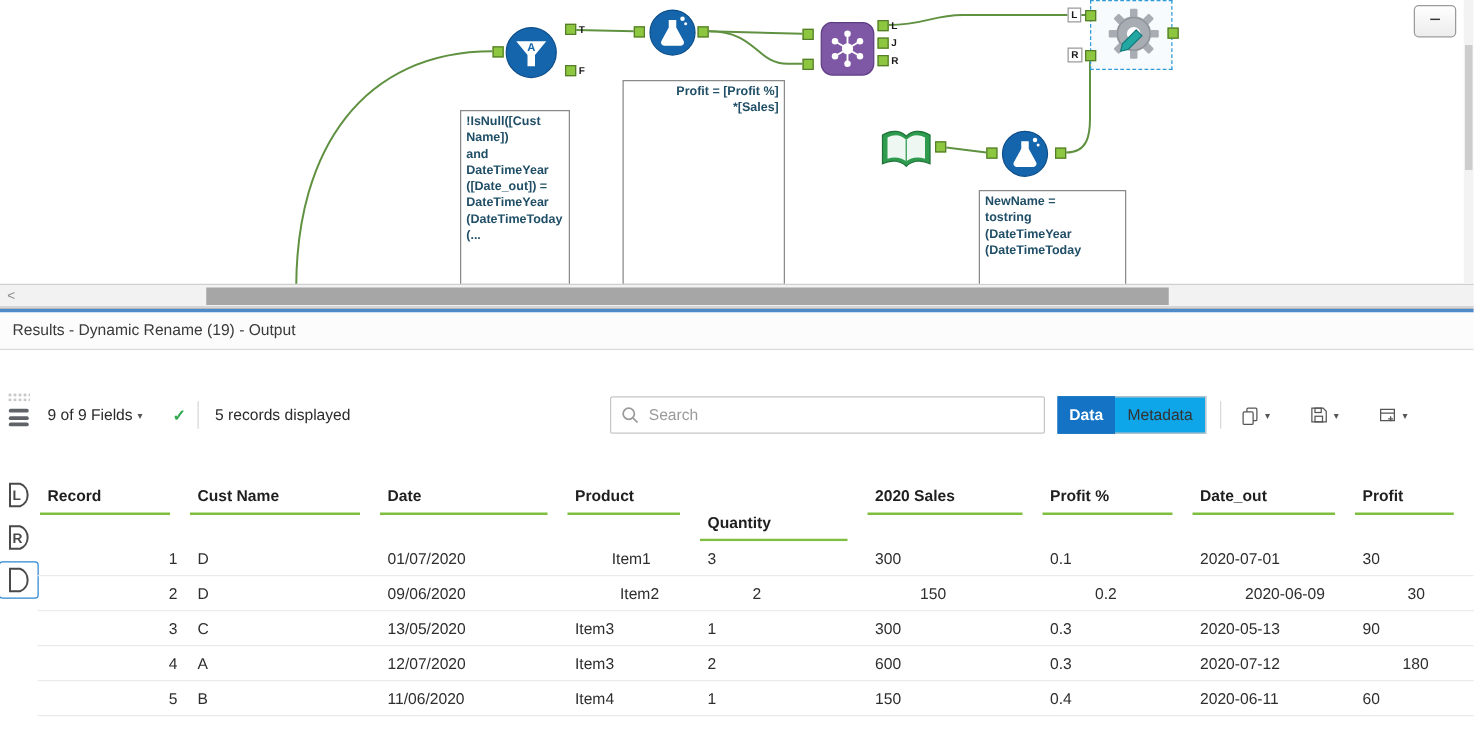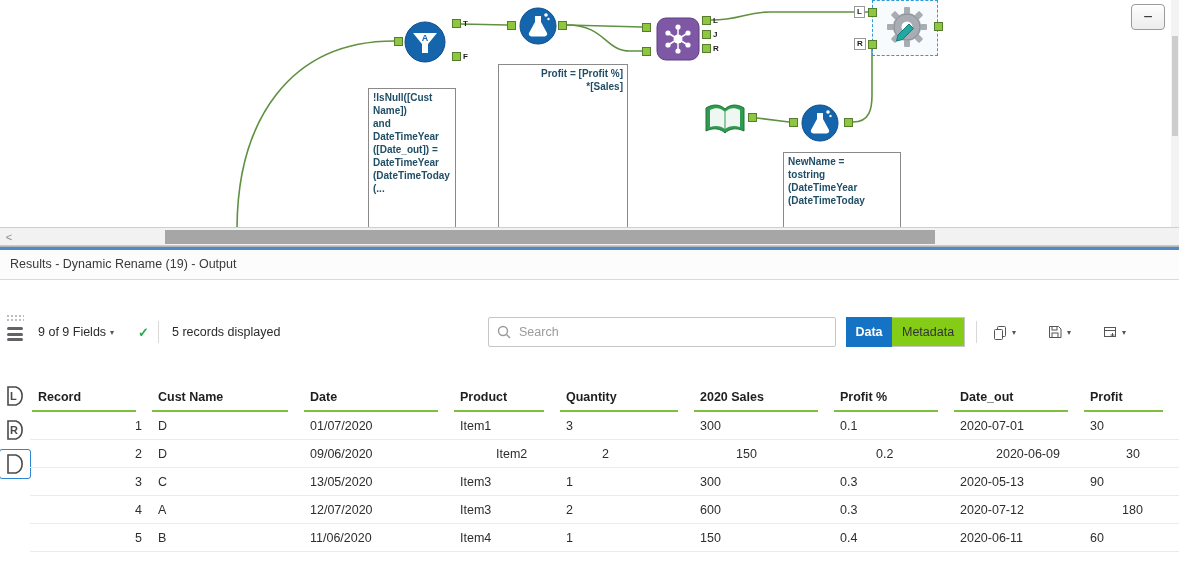--- a/index.html
+++ b/index.html
@@ -51,21 +51,21 @@
   .check { color:#2fa84f; font-size:13px; font-weight:bold; }
   .vsep { width:1px; height:22px; background:#d8d8d8; }
   .search-wrap { left:458px; width:348px; }
   .search-input { width:348px; height:30px; border:1px solid #c6c6c6; border-radius:2px; padding:0 8px 0 30px;
                   font-family:inherit; font-size:12.5px; color:#333; }
   .search-input::placeholder { color:#9b9b9b; }
   .mag { position:absolute; left:8px; top:7px; pointer-events:none; }
   .seg { left:816px; }
   .seg button { height:30px; font-family:inherit; font-size:12.5px; cursor:pointer; }
   .seg .data { width:46px; background:#1473c4; color:#fff; border:1px solid #1473c4;font-weight:bold; }
-  .seg .meta { background:#84cc16; color:#333; border:1px solid #c6c6c6; border-left:none; padding:0 10px; }
+  .seg .meta { background:#0ea5e9; color:#333; border:1px solid #c6c6c6; border-left:none; padding:0 10px; }
   .icon-btn { display:flex; align-items:center; background:none; border:none; cursor:pointer; padding:2px; }
 
   .table { margin-top:38px; }
   .thead { display:flex; }
   .th { position:relative; height:26px; padding:4px 8px 2px; font-weight:bold; font-size:12.5px; color:#1f1f1f;
         white-space:nowrap; overflow:hidden; cursor:pointer; }
   .th .type-bar { position:absolute; left:2px; right:14px; bottom:0; height:2px; background:#7fbf3f; }
   .tr { display:flex; height:28px; align-items:center; border-bottom:1px solid #ebebeb; cursor:default; }
   .td { font-size:12.5px; color:#2e2e2e; padding:0 8px; white-space:nowrap; overflow:hidden; }
   .td.record { text-align:right; }
@@ -300,32 +300,32 @@
           <span class="caret">▾</span>
         </button>
       </div>
 
       <div class="table">
         <div class="thead">
             <div class="th" style="width: 120px;"><span>Record</span><div class="type-bar"></div></div>
             <div class="th" style="width: 152px;"><span>Cust Name</span><div class="type-bar"></div></div>
             <div class="th" style="width: 150px;"><span>Date</span><div class="type-bar"></div></div>
             <div class="th" style="width: 106px;"><span>Product</span><div class="type-bar"></div></div>
-            <div class="th" style="width: 134px;"><span>Quantity</span><div class="type-bar"></div></div>
+            <div class="th" style="width: 134px; margin-top: 21px;"><span>Quantity</span><div class="type-bar"></div></div>
             <div class="th" style="width: 140px;"><span>2020 Sales</span><div class="type-bar"></div></div>
             <div class="th" style="width: 120px;"><span>Profit %</span><div class="type-bar"></div></div>
             <div class="th" style="width: 130px;"><span>Date_out</span><div class="type-bar"></div></div>
             <div class="th" style="width: 95px;"><span>Profit</span><div class="type-bar"></div></div>
           </div>
         <div class="tbody">
             <div class="tr">
               <div class="td record" style="width: 120px;">1</div>
               <div class="td" style="width: 152px;">D</div>
               <div class="td" style="width: 150px;">01/07/2020</div>
-              <div class="td" style="width: 106px;">Item1</div>
+              <div class="td" style="width: 106px; text-align: center;">Item1</div>
               <div class="td" style="width: 134px;">3</div>
               <div class="td" style="width: 140px;">300</div>
               <div class="td" style="width: 120px;">0.1</div>
               <div class="td" style="width: 130px;">2020-07-01</div>
               <div class="td" style="width: 95px;">30</div>
             </div>
             <div class="tr">
               <div class="td record" style="width: 120px;">2</div>
               <div class="td" style="width: 152px;">D</div>
               <div class="td" style="width: 150px;">09/06/2020</div>

